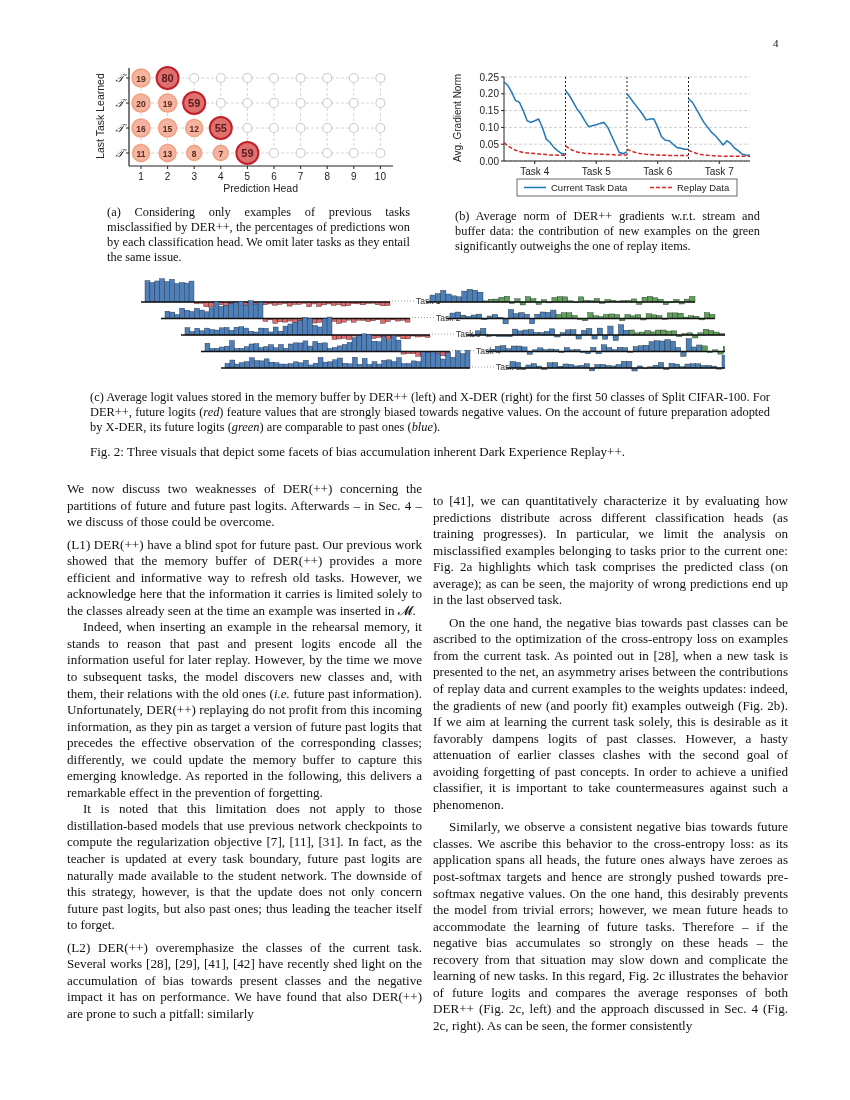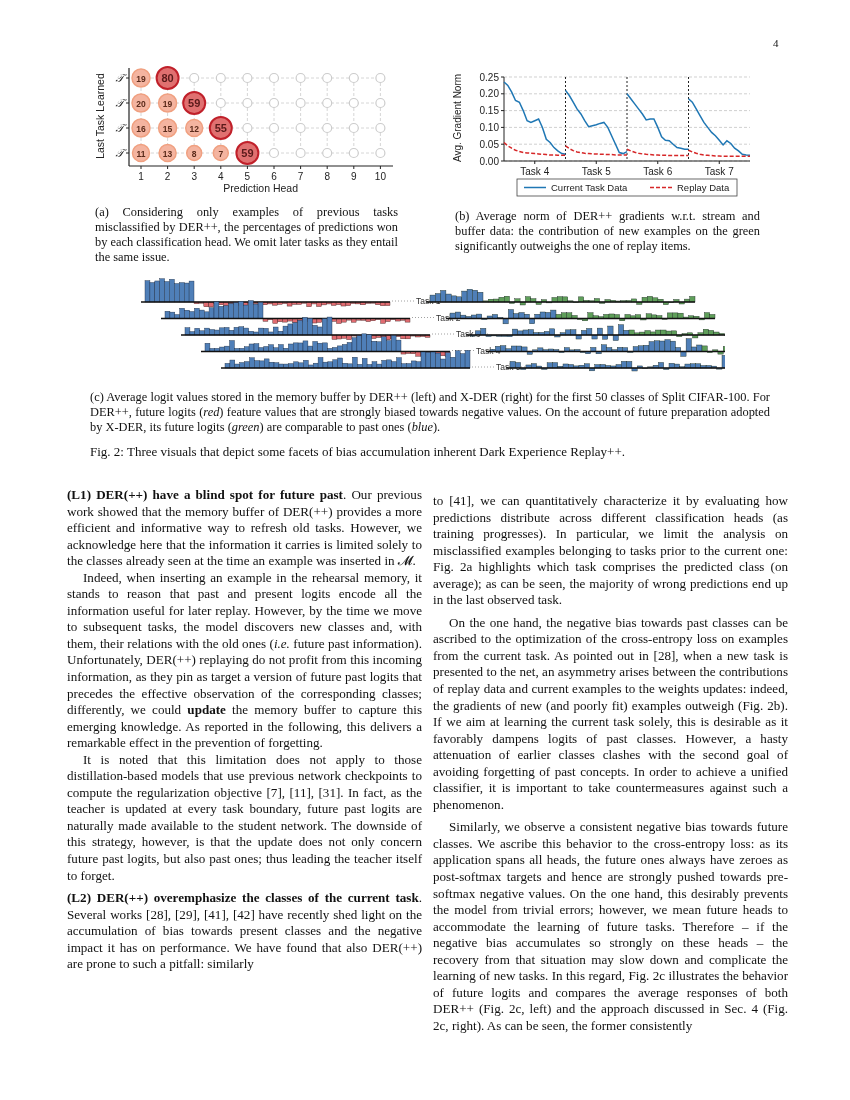--- a/index.html
+++ b/index.html
@@ -7,21 +7,21 @@
          font-family:"Liberation Serif","DejaVu Serif",serif; color:#111; }
   .pagenum { position:absolute; top:37px; left:773px; font-size:11px; font-family:"Liberation Serif",serif; }
   .fig { position:absolute; }
   .fig svg text { font-family:"Liberation Sans","DejaVu Sans",sans-serif; }
   .subcap { position:absolute; font-size:12.4px; line-height:15px; text-align:justify; }
   .figcap { position:absolute; left:90px; width:680px; font-size:12.4px; line-height:15px; }
   .col { position:absolute; top:481px; width:355px; font-size:13.1px; line-height:16.55px; text-align:justify; hyphens:auto; }
   .col p { margin:0; }
   .col p.indent { text-indent:16px; }
   .col p.gap { margin-top:6px; }
-  .col b { font-weight:bold;margin-top:24px; }
+  .col b { font-weight:normal;margin-top:24px; }
 </style>
 </head>
 <body>
 
 <div class="pagenum">4</div>
 
 <div class="fig" style="left:95px;top:66px;">
   <svg id="fig2a" width="300" height="130" xmlns="http://www.w3.org/2000/svg">
       <line x1="34" y1="2" x2="34" y2="100" stroke="#222" stroke-width="1.2"></line>
       <line x1="34" y1="100" x2="298" y2="100" stroke="#222" stroke-width="1.2"></line>
@@ -173,21 +173,21 @@
       <polyline points="177.0,83.2 180.8,84.9 184.7,86.3 188.5,87.3 192.4,87.9 196.2,88.3 200.1,88.6 203.9,89.0 207.8,89.0 211.6,89.3 215.4,89.3 219.3,89.6 223.1,89.6 227.0,89.6 230.8,89.6 234.7,89.6 238.5,89.6" fill="none" stroke="#d62728" stroke-width="1.5" stroke-dasharray="4,2"></polyline>
       <polyline points="238.5,84.2 242.3,85.9 246.2,87.3 250.0,88.3 253.9,89.0 257.7,89.3 261.6,89.6 265.4,90.0 269.3,90.0 273.1,90.3 276.9,90.3 280.8,90.3 284.6,90.3 288.5,90.3 292.3,90.3 296.2,90.3 300.0,90.3" fill="none" stroke="#d62728" stroke-width="1.5" stroke-dasharray="4,2"></polyline>
       <rect x="67" y="113" width="220" height="17" fill="#fff" stroke="#444" stroke-width="0.8"></rect>
       <line x1="74" y1="121.5" x2="96" y2="121.5" stroke="#1f77b4" stroke-width="1.5"></line>
       <text x="101" y="125" font-size="9.5" fill="#222">Current Task Data</text>
       <line x1="200" y1="121.5" x2="222" y2="121.5" stroke="#d62728" stroke-width="1.5" stroke-dasharray="4,2"></line>
       <text x="227" y="125" font-size="9.5" fill="#222">Replay Data</text>
     </svg>
 </div>
 
-<div class="subcap" style="left:95px;top:205px;width:303px;">(a) Considering only examples of previous tasks misclassified by DER++, the percentages of predictions won by each classification head. We omit later tasks as they entail the same issue.</div>
+<div class="subcap" style="left:107px;top:205px;width:303px;">(a) Considering only examples of previous tasks misclassified by DER++, the percentages of predictions won by each classification head. We omit later tasks as they entail the same issue.</div>
 <div class="subcap" style="left:455px;top:209px;width:305px;">(b) Average norm of DER++ gradients w.r.t. stream and buffer data: the contribution of new examples on the green significantly outweighs the one of replay items.</div>
 
 <div class="fig" style="left:125px;top:276px;">
   <svg id="fig2c" width="600" height="105" xmlns="http://www.w3.org/2000/svg">
       <rect x="20" y="4.635262345679013" width="4.9" height="21.364737654320987" fill="#4f7fb8" stroke="#1a2a40" stroke-width="0.4"></rect>
       <rect x="24.9" y="6.536136831275719" width="4.9" height="19.46386316872428" fill="#4f7fb8" stroke="#1a2a40" stroke-width="0.4"></rect>
       <rect x="29.8" y="4.9617026748971185" width="4.9" height="21.03829732510288" fill="#4f7fb8" stroke="#1a2a40" stroke-width="0.4"></rect>
       <rect x="34.7" y="2.726774691358024" width="4.9" height="23.273225308641976" fill="#4f7fb8" stroke="#1a2a40" stroke-width="0.4"></rect>
       <rect x="39.6" y="5.535056584362138" width="4.9" height="20.464943415637862" fill="#4f7fb8" stroke="#1a2a40" stroke-width="0.4"></rect>
       <rect x="44.5" y="3.312474279835392" width="4.9" height="22.687525720164608" fill="#4f7fb8" stroke="#1a2a40" stroke-width="0.4"></rect>
@@ -712,20 +712,21 @@
       <line x1="381" y1="92" x2="650" y2="92" stroke="#111" stroke-width="1.6"></line>
     </svg>
 </div>
 
 <div class="figcap" style="top:390px;text-align:justify;">
   <span>(c) Average logit values stored in the memory buffer by DER++ (left) and X-DER (right) for the first 50 classes of Split CIFAR-100. For DER++, future logits (</span><i>red</i><span>) feature values that are strongly biased towards negative values. On the account of future preparation adopted by X-DER, its future logits (</span><i>green</i><span>) are comparable to past ones (</span><i>blue</i><span>).</span>
 </div>
 <div class="figcap" style="top:444px;font-size:13px;">Fig. 2: Three visuals that depict some facets of bias accumulation inherent Dark Experience Replay++.</div>
 
 <div class="col" style="left:67px;">
+  <p>We now discuss two weaknesses of DER(++) concerning the partitions of future and future past logits. Afterwards – in Sec. 4 – we discuss of those could be overcome.</p>
   <p class="gap"><b>(L1) DER(++) have a blind spot for future past</b><span>. Our previous work showed that the memory buffer of DER(++) provides a more efficient and informative way to refresh old tasks. However, we acknowledge here that the information it carries is limited solely to the classes already seen at the time an example was inserted in 𝓜.</span></p>
   <p class="indent"><span>Indeed, when inserting an example in the rehearsal memory, it stands to reason that past and present logits encode all the information useful for later replay. However, by the time we move to subsequent tasks, the model discovers new classes and, with them, their relations with the old ones (</span><i>i.e.</i><span> future past information). Unfortunately, DER(++) replaying do not profit from this incoming information, as they pin as target a version of future past logits that precedes the effective observation of the corresponding classes; differently, we could </span><b>update</b><span> the memory buffer to capture this emerging knowledge. As reported in the following, this delivers a remarkable effect in the prevention of forgetting.</span></p>
   <p class="indent">It is noted that this limitation does not apply to those distillation-based models that use previous network checkpoints to compute the regularization objective [7], [11], [31]. In fact, as the teacher is updated at every task boundary, future past logits are naturally made available to the student network. The downside of this strategy, however, is that the update does not only concern future past logits, but also past ones; thus leading the teacher itself to forget.</p>
   <p class="gap"><b>(L2) DER(++) overemphasize the classes of the current task</b><span>. Several works [28], [29], [41], [42] have recently shed light on the accumulation of bias towards present classes and the negative impact it has on performance. We have found that also DER(++) are prone to such a pitfall: similarly</span></p>
 </div>
 
 <div class="col" style="left:433px;margin-top:12px;">
   <p>to [41], we can quantitatively characterize it by evaluating how predictions distribute across different classification heads (as training progresses). In particular, we limit the analysis on misclassified examples belonging to tasks prior to the current one: Fig. 2a highlights which task comprises the predicted class (on average); as can be seen, the majority of wrong predictions end up in the last observed task.</p>
   <p class="indent gap">On the one hand, the negative bias towards past classes can be ascribed to the optimization of the cross-entropy loss on examples from the current task. As pointed out in [28], when a new task is presented to the net, an asymmetry arises between the contributions of replay data and current examples to the weights updates: indeed, the gradients of new (and poorly fit) examples outweigh (Fig. 2b). If we aim at learning the current task solely, this is desirable as it favorably dampens logits of past classes. However, a hasty attenuation of earlier classes clashes with the second goal of avoiding forgetting of past concepts. In order to achieve a unified classifier, it is important to take countermeasures against such a phenomenon.</p>
   <p class="indent gap">Similarly, we observe a consistent negative bias towards future classes. We ascribe this behavior to the cross-entropy loss: as its application spans all heads, the future ones always have zeroes as post-softmax targets and hence are strongly pushed towards pre-softmax negative values. On the one hand, this desirably prevents the model from trivial errors; however, we mean future heads to accommodate the learning of future tasks. Therefore – if the negative bias accumulates so strongly on these heads – the recovery from that situation may slow down and complicate the learning of new tasks. In this regard, Fig. 2c illustrates the behavior of future logits and compares the average responses of both DER++ (Fig. 2c, left) and the approach discussed in Sec. 4 (Fig. 2c, right). As can be seen, the former consistently</p>

